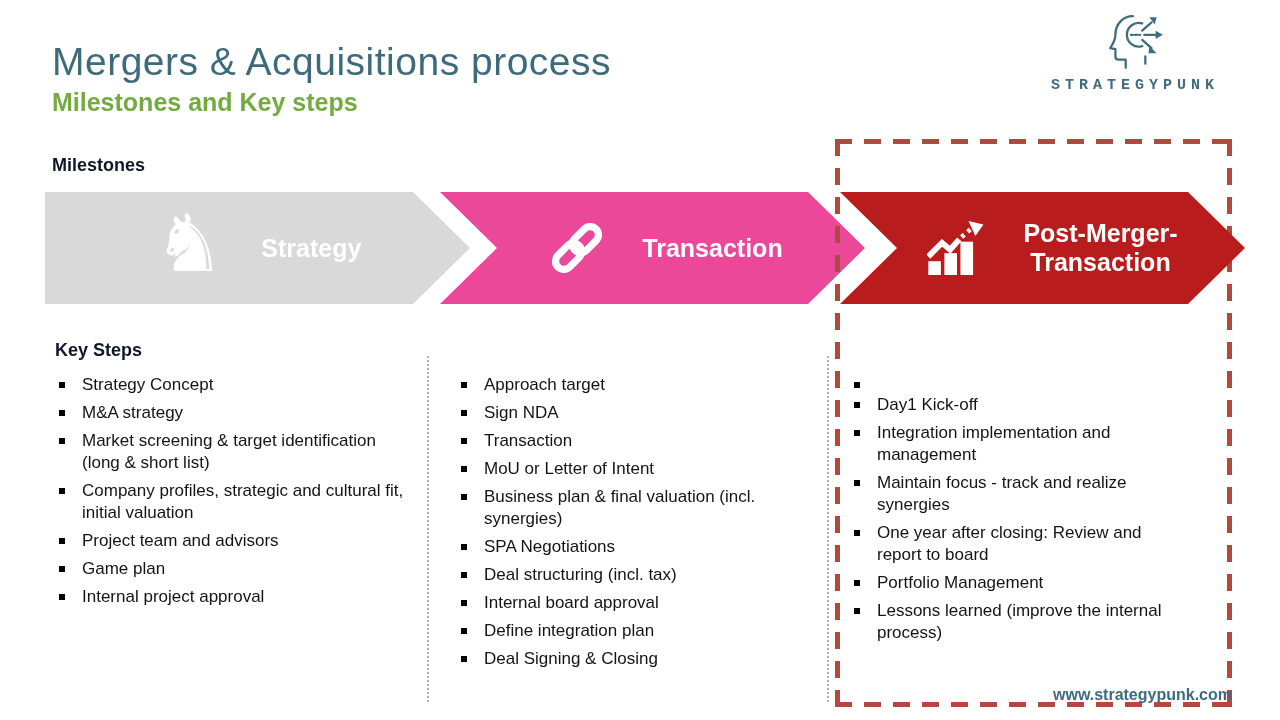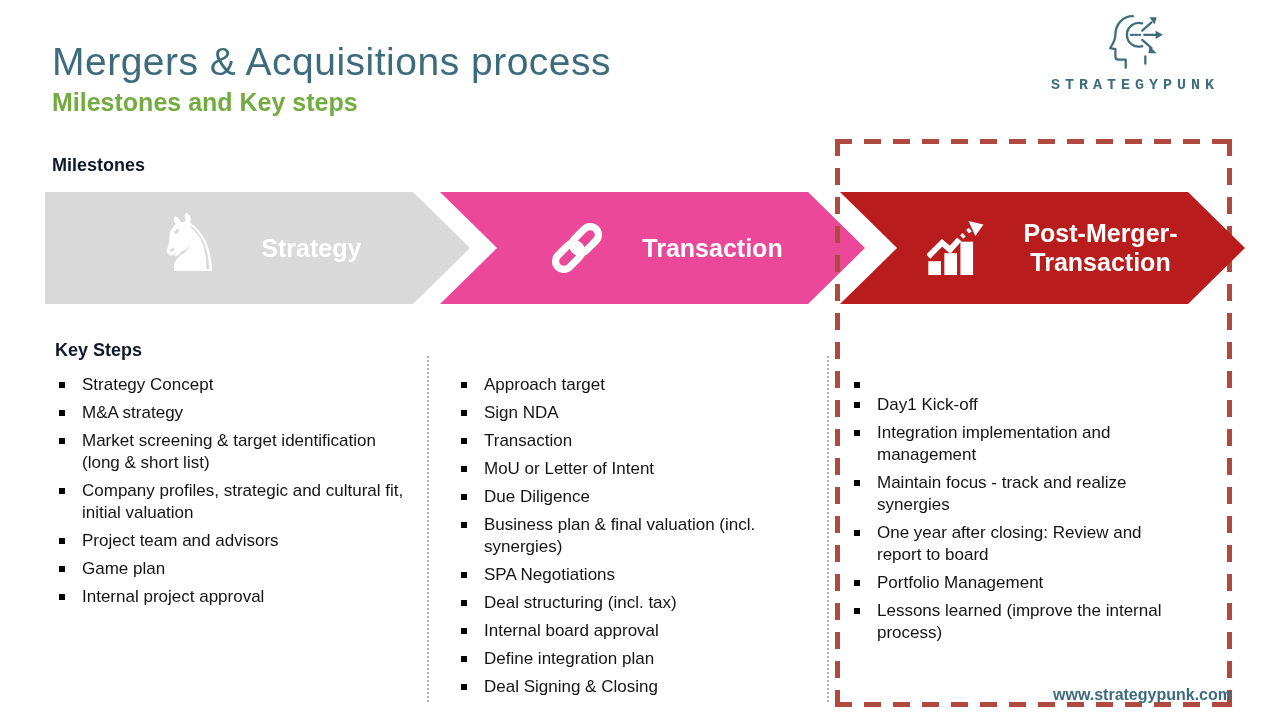--- a/index.html
+++ b/index.html
@@ -180,24 +180,20 @@
     <div class="step">
         <span class="bullet"></span>
         <span>Transaction</span>
       </div>
     <div class="step">
         <span class="bullet"></span>
         <span>MoU or Letter of Intent</span>
       </div>
     <div class="step">
         <span class="bullet"></span>
-        <span>Due Diligence</span>
-      </div>
-    <div class="step">
-        <span class="bullet"></span>
         <span>Business plan &amp; final valuation (incl. synergies)</span>
       </div>
     <div class="step">
         <span class="bullet"></span>
         <span>SPA Negotiations</span>
       </div>
     <div class="step">
         <span class="bullet"></span>
         <span>Deal structuring (incl. tax)</span>
       </div>

